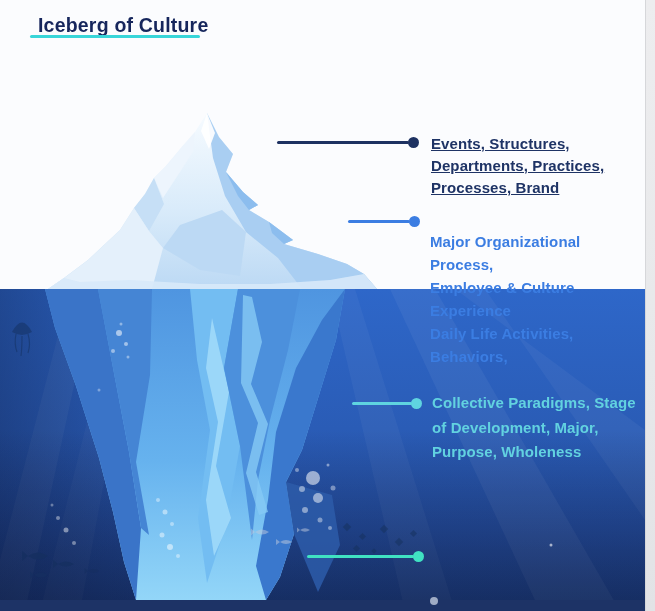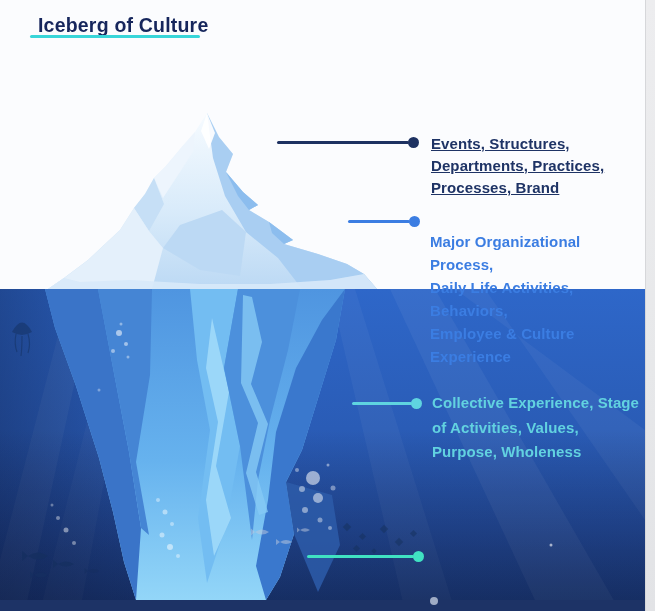--- a/index.html
+++ b/index.html
@@ -193,31 +193,31 @@
       <span>Departments, Practices,</span>
       <span>Processes, Brand</span>
     </div>
   </div>
 
   <div class="callout c2">
     <div class="leader"></div>
     <div class="dot"></div>
     <div class="text">
       <span>Major Organizational Process,</span>
+      <span>Employee &amp; Culture Experience</span>
       <span>Daily Life Activities, Behaviors,</span>
-      <span>Employee &amp; Culture Experience</span>
     </div>
   </div>
 
   <div class="callout c3">
     <div class="leader"></div>
     <div class="dot"></div>
     <div class="text">
-      <span>Collective Experience, Stage</span>
-      <span>of Activities, Values,</span>
+      <span>Collective Paradigms, Stage</span>
+      <span>of Development, Major,</span>
       <span>Purpose, Wholeness</span>
     </div>
   </div>
 
   <div class="callout c4">
     <div class="leader"></div>
     <div class="dot"></div>
   </div>
 
   <div class="edge-strip"></div>

